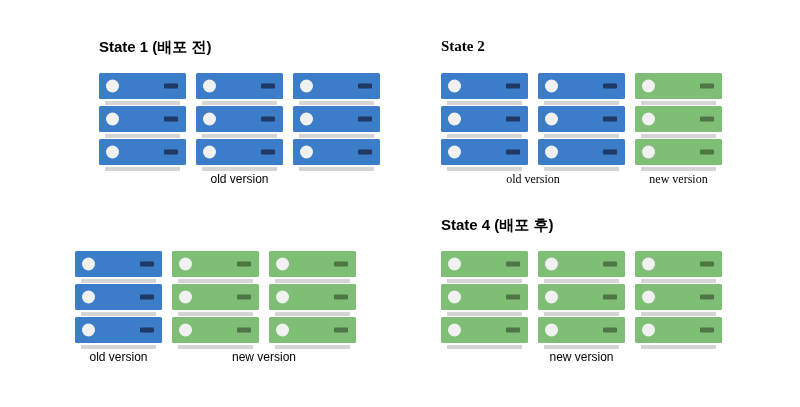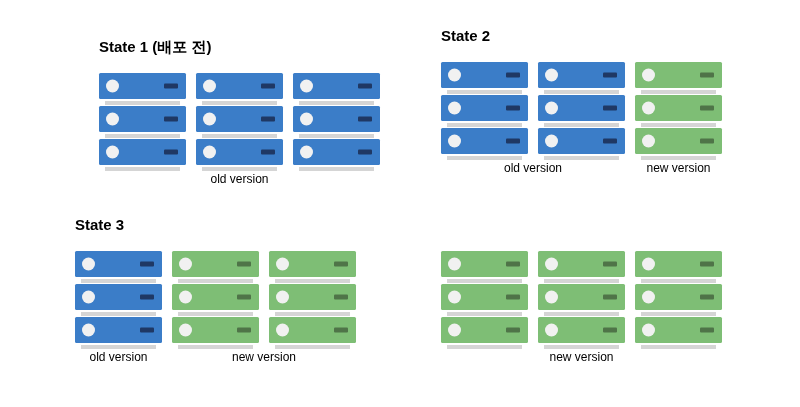--- a/index.html
+++ b/index.html
@@ -3,21 +3,21 @@
 <meta charset="utf-8">
 <style>
   * { margin:0; padding:0; box-sizing:border-box; }
   html,body { background:#ffffff; }
   body {
     width:800px; height:407px; position:relative; overflow:hidden;
     font-family:"Liberation Sans", sans-serif;
   }
   .quadrant { position:absolute; width:290px; height:160px; }
   .q-top-left     { left:75px;  top:38px;margin-left:24px;  }
-  .q-top-right    { left:441px; top:27px;  }
+  .q-top-right    { left:441px; top:38px;font-family:Liberation Serif, serif;  }
   .q-bottom-left  { left:75px;  top:216px; }
   .q-bottom-right { left:441px; top:216px; }
 
   .state-title {
     font-size:15px; font-weight:bold; color:var(--text); letter-spacing:0;
     white-space:nowrap;
   }
   .stack-row {
     position:absolute; left:0; top:35px;
     display:flex; gap:10px;
@@ -166,21 +166,20 @@
           <div class="unit-shadow"></div>
         </div>
       </div>
     <div class="label-row">
         <div class="version-label" style="width: 184px;">old version</div>
         <div class="version-label" style="width: 87px;">new version</div>
       </div>
   </section>
 
   <section class="quadrant q-bottom-left">
-    <h2 class="state-title">State 3</h2>
     <div class="stack-row">
         <div class="stack old">
           <div class="unit">
             <span class="circle"></span>
             <span class="dash"></span>
           </div>
           <div class="unit-shadow"></div>
           <div class="unit">
             <span class="circle"></span>
             <span class="dash"></span>
@@ -227,20 +226,21 @@
           <div class="unit-shadow"></div>
         </div>
       </div>
     <div class="label-row">
         <div class="version-label" style="width: 87px;">old version</div>
         <div class="version-label" style="width: 184px;">new version</div>
       </div>
   </section>
 
   <section class="quadrant q-bottom-right">
+    <h2 class="state-title">State 4 (배포 후)</h2>
     <div class="stack-row">
         <div class="stack new">
           <div class="unit">
             <span class="circle"></span>
             <span class="dash"></span>
           </div>
           <div class="unit-shadow"></div>
           <div class="unit">
             <span class="circle"></span>
             <span class="dash"></span>

